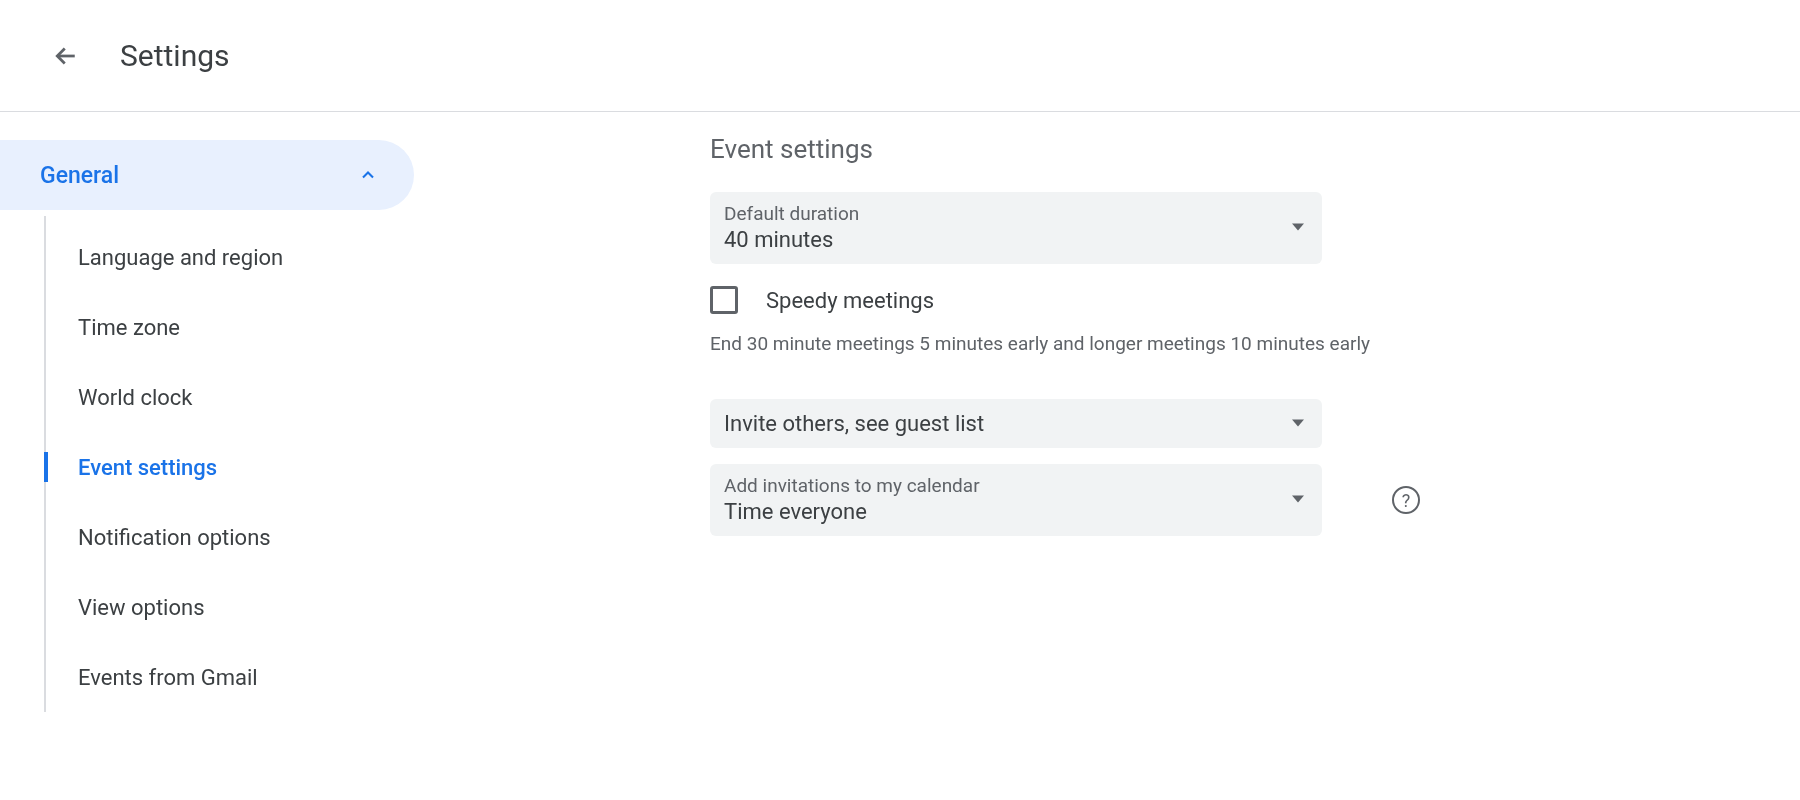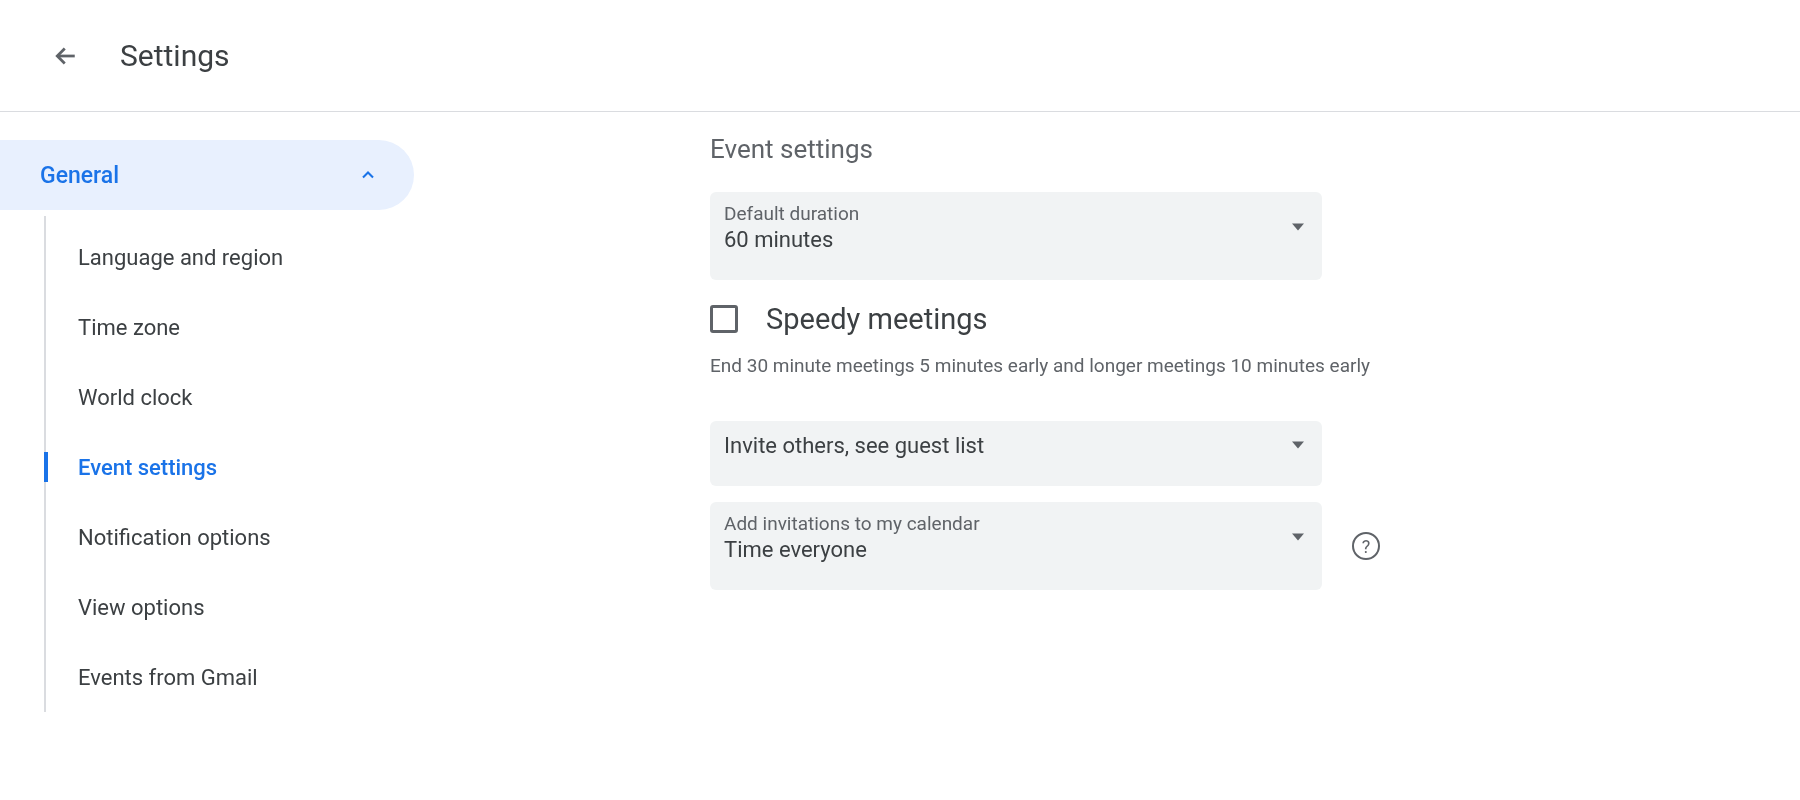--- a/index.html
+++ b/index.html
@@ -57,46 +57,46 @@
 }
 
 .content { flex: 1; padding: 22px 40px 40px 230px; }
 
 .section-title { font-size: 26px; color: #5f6368; font-weight: 400; margin-bottom: 28px; }
 
 .select-field {
   width: 612px;
   background: #f1f3f4;
   border-radius: 6px;
-  padding: 10px 18px 28px 14px;
+  padding: 10px 18px 12px 14px;
   display: flex; justify-content: space-between; align-items: center;
   cursor: pointer;
   margin-bottom: 16px;
 }
 .select-text .label { font-size: 19px; color: #5f6368; }
 .select-text .value { font-size: 22px; color: #3c4043; margin-top: 2px; }
 .select-field .tri { color: #5f6368; }
 
 .checkbox-row {
   display: flex; align-items: center;
   margin: 22px 0 18px 0;
 }
 .checkbox {
   width: 28px; height: 28px;
   border: 3px solid #5f6368;
   border-radius: 3px;
   margin-right: 28px;
   cursor: pointer;
   flex-shrink: 0;
 }
-.checkbox-label { font-size: 29px; color: #3c4043; }
+.checkbox-label { font-size: 22px; color: #3c4043; }
 
 .help-text { font-size: 19px; color: #5f6368; margin-bottom: 44px; }
 
-.row-with-help { display: flex; align-items: center; }
+.row-with-help { display: flex; align-items: center; gap: 40px; }
 .help-icon {
   width: 28px; height: 28px;
   border: 2.5px solid #5f6368;
   border-radius: 50%;
   display: flex; align-items: center; justify-content: center;
   font-size: 18px; color: #5f6368;
   margin-left: 30px;
   margin-bottom: 16px;
   cursor: pointer;
 }
@@ -150,21 +150,21 @@
         </div>
     </div>
   </div>
 
   <div class="content">
     <div class="section-title">Event settings</div>
 
     <div class="select-field">
       <div class="select-text">
         <div class="label">Default duration</div>
-        <div class="value">60 minutes</div>
+        <div class="value">40 minutes</div>
       </div>
       <span class="tri">
           <svg width="12" height="12" viewBox="0 0 10 6">
             <path d="M0 0l5 6 5-6z" fill="#5f6368"></path>
           </svg>
         </span>
     </div>
 
     <div class="checkbox-row">
       <div class="checkbox"></div>

